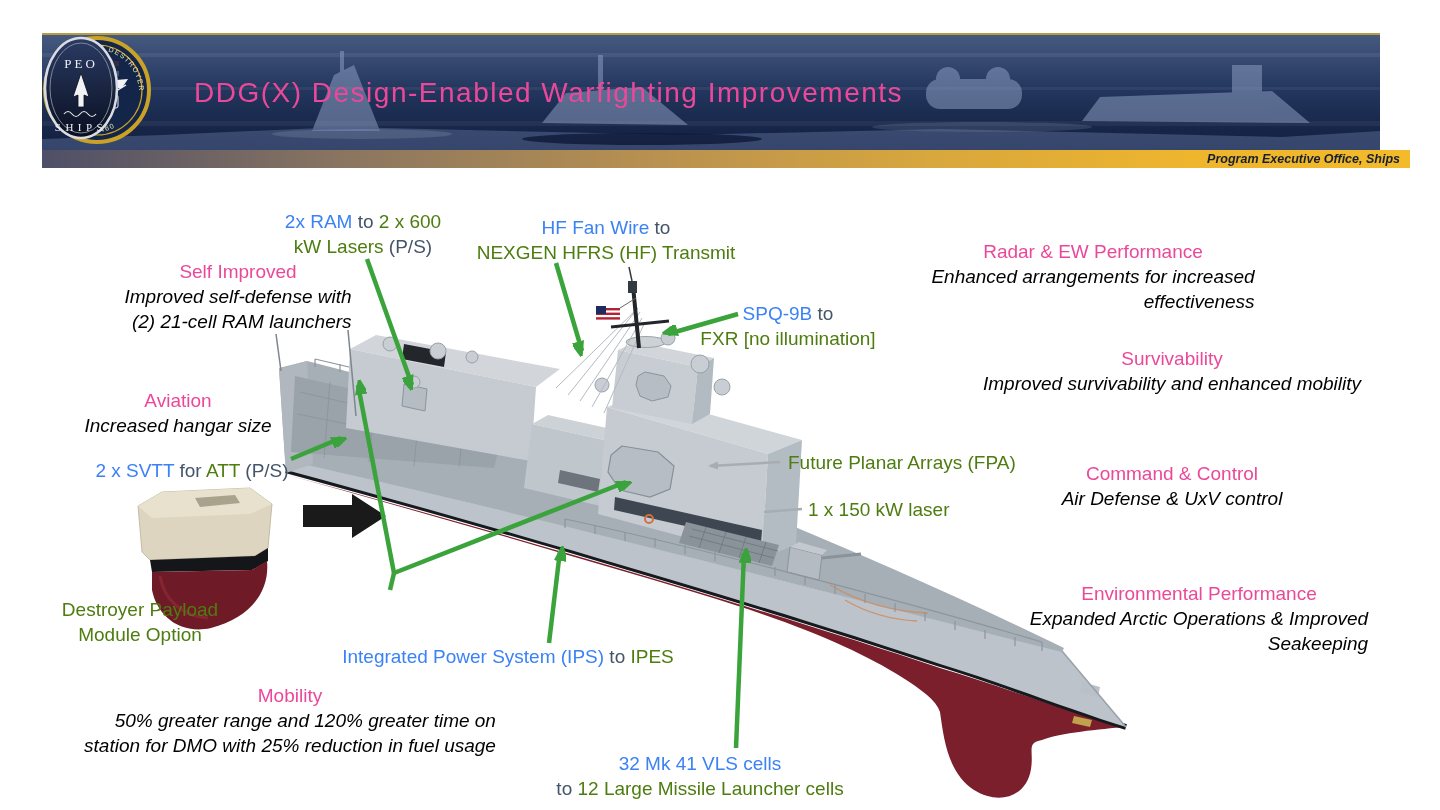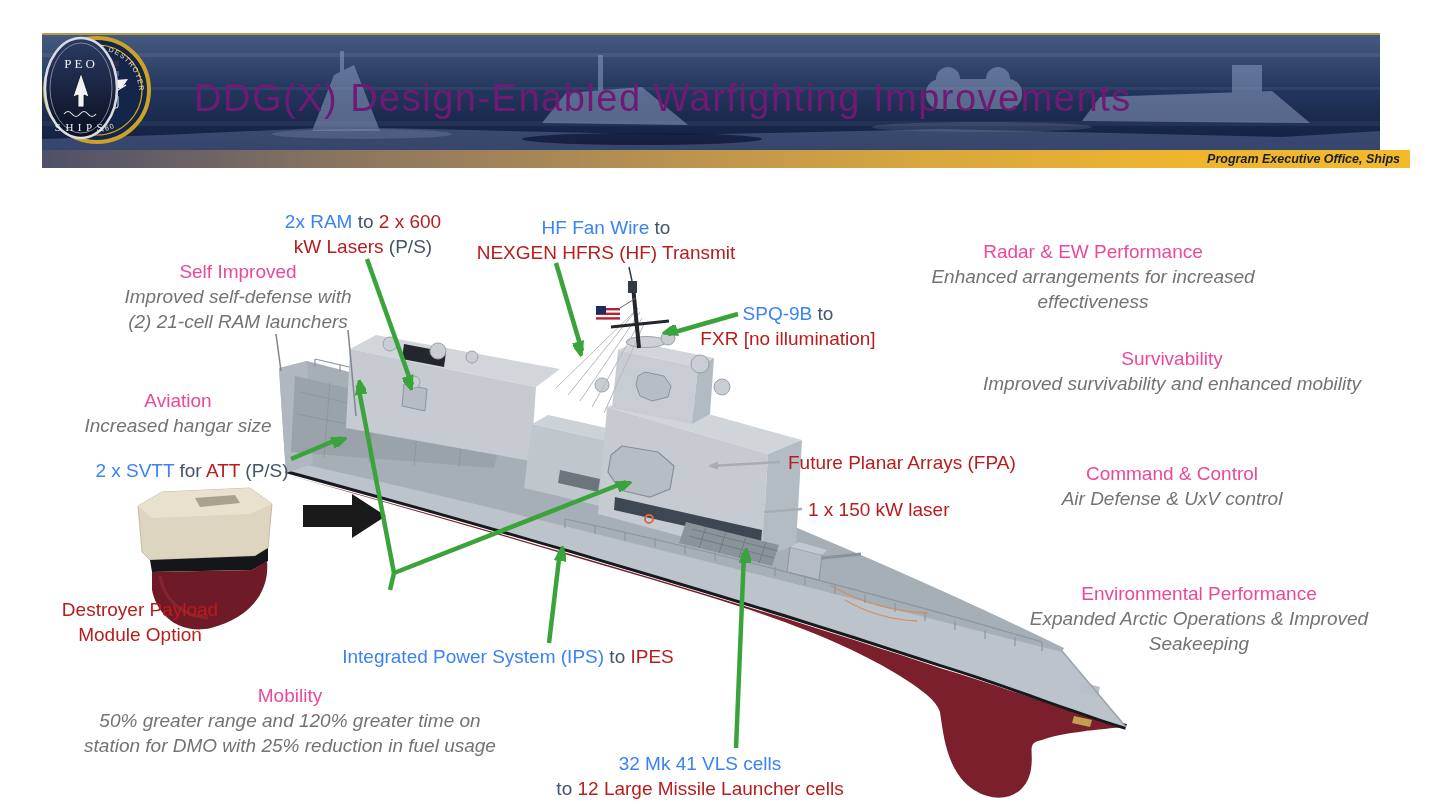--- a/index.html
+++ b/index.html
@@ -2,39 +2,39 @@
 <html><head>
 <meta charset="utf-8">
 <style>
   html,body{margin:0;padding:0;background:#fff;}
   #stage{position:relative;width:1440px;height:810px;overflow:hidden;background:#fff;
          font-family:"Liberation Sans",sans-serif;}
   
   .banner{position:absolute;left:42px;top:33px;width:1338px;height:117px;overflow:hidden;
           border-top:2px solid #b99b45;}
   .banner svg{position:absolute;inset:0;}
-  .slide-title{position:absolute;left:152px;top:42px;font-size:38px;letter-spacing:1.5px;
-               color:#701a75;white-space:nowrap;z-index:3;}
+  .slide-title{position:absolute;left:152px;top:42px;font-size:28px;letter-spacing:1.5px;
+               color:#ec4899;white-space:nowrap;z-index:3;}
   .badge{position:absolute;z-index:4;}
   .badge-left{left:20px;top:3px;}
   .badge-right{left:1073px;top:4px;}
   .goldbar{position:absolute;left:42px;top:150px;width:1338px;height:18px;
            background:linear-gradient(90deg,#4e4f68 0%,#8a7560 22%,#b99150 45%,#d8a73d 65%,#eeb52d 84%,#f3ba2a 100%);
            display:flex;align-items:center;justify-content:flex-end;z-index:3;padding-left:30px;}
   .goldbar span{font-size:12.5px;font-style:italic;font-weight:600;color:#16202e;padding-right:10px;}
   
   .co,.hblk{position:absolute;z-index:5;font-size:19px;line-height:25px;white-space:nowrap;
             text-align:center;transform:translateX(-50%);}
   .la{transform:none;text-align:left;}
   .g{color:#3b82f6;}
-  .b{color:#b91c1c;}
+  .b{color:#4d7c0f;}
   .d{color:#44546A;}
   .bold{font-weight:bold;}
   .h{color:#ec4899;font-weight:400;}
-  .s{color:#737373;font-style:italic;}
+  .s{color:#000000;font-style:italic;text-align:right;}
   #ship{position:absolute;inset:0;z-index:1;}
 </style>
 </head>
 <body>
 
 <div id="stage">
 
   <div class="banner">
     <svg viewBox="0 0 1338 117" preserveAspectRatio="none">
       <defs>

